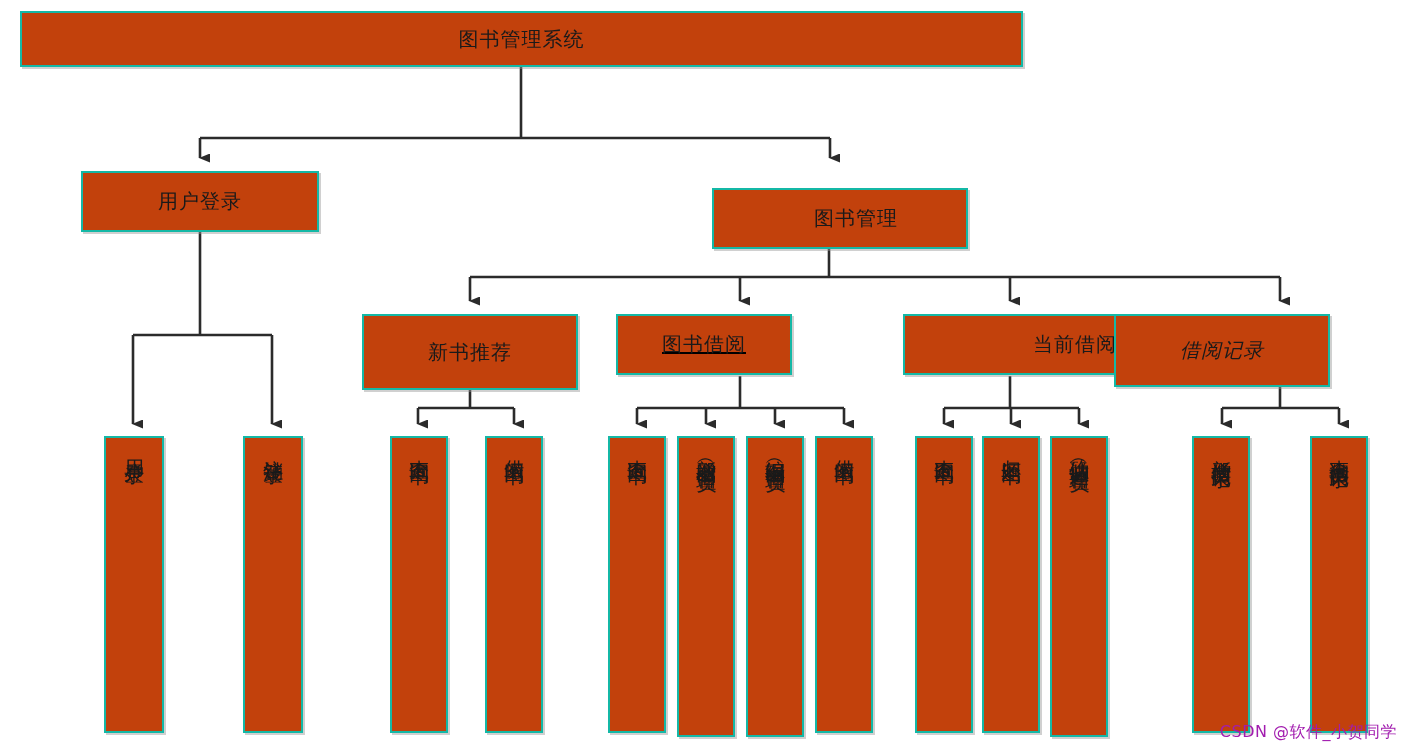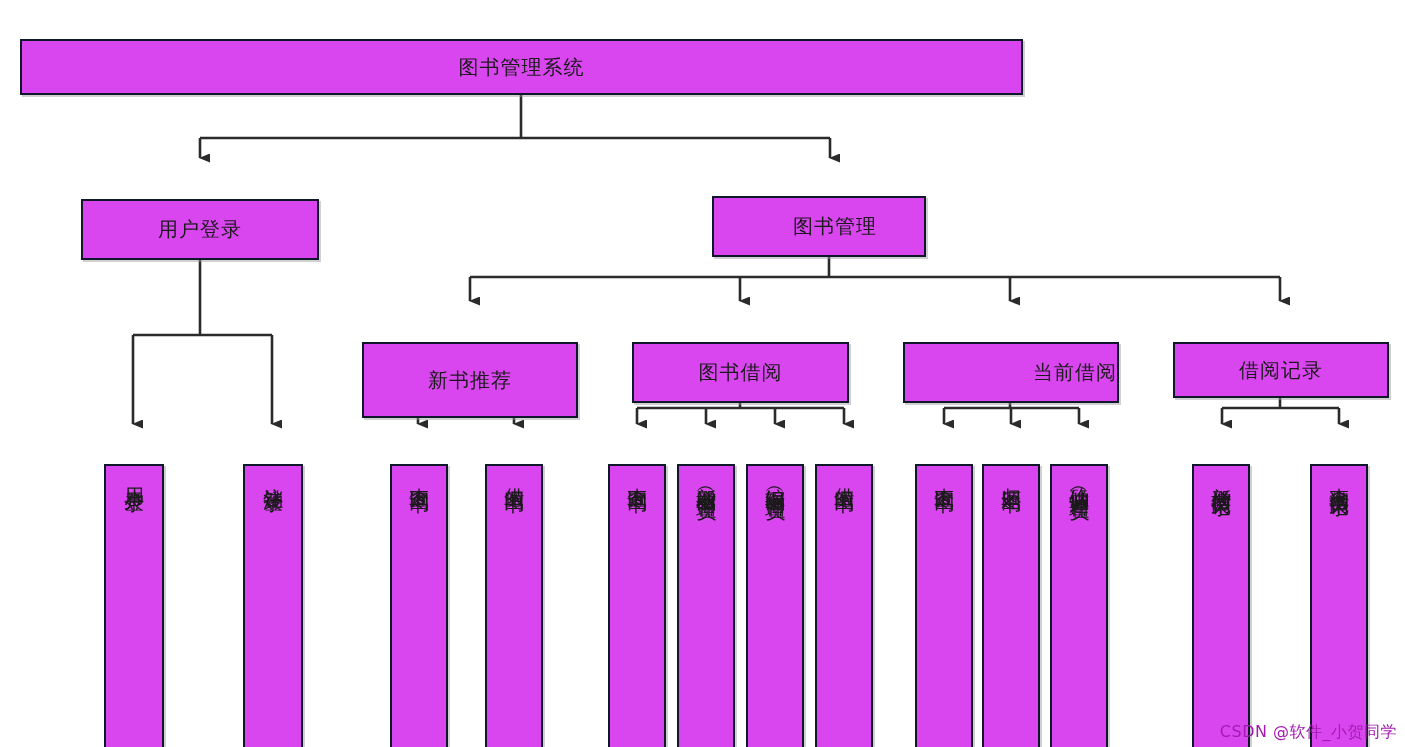--- a/index.html
+++ b/index.html
@@ -7,27 +7,26 @@
     width:1405px;height:747px;
     background:#ffffff;
     font-family:"DejaVu Sans","Liberation Sans",sans-serif;
     position:relative;
     overflow:hidden;
   }
   #diagram{position:absolute;left:0;top:0;width:1405px;height:747px;}
   .node{
     position:absolute;
     box-sizing:border-box;
-    border:2px solid #0f172a;
-    background:#d946ef;
+    border:2px solid #14b8a6;
+    background:#c2410c;
     display:flex;
     align-items:center;
     justify-content:center;
     box-shadow:2px 2px 0 rgba(150,150,150,0.45);
-    margin-top:28px;
   }
   .node .label{
     color:#1a1a1a;
     font-size:20px;
     line-height:1.15;
     letter-spacing:1px;
     white-space:nowrap;
     text-align:center;
   }
   .node.leaf{
@@ -107,34 +106,34 @@
   </g>
 </svg>
 
 <div class="node" style="left:20px;top:11px;width:1003px;height:56px;">
   <span class="label">图书管理系统</span>
 </div>
 
 <div class="node" style="left:81px;top:171px;width:238px;height:61px;">
   <span class="label">用户登录</span>
 </div>
-<div class="node" style="left:712px;top:168px;width:214px;height:61px;padding-left:32px;">
+<div class="node" style="left:712px;top:188px;width:256px;height:61px;padding-left:32px;">
   <span class="label">图书管理</span>
 </div>
 
 <div class="node" style="left:362px;top:314px;width:216px;height:76px;">
   <span class="label">新书推荐</span>
 </div>
-<div class="node" style="left:632px;top:314px;width:217px;height:61px;">
+<div class="node" style="left:616px;top:314px;width:176px;height:61px;text-decoration:underline;">
   <span class="label">图书借阅</span>
 </div>
 <div class="node" style="left:903px;top:314px;width:216px;height:61px;justify-content:flex-end;">
   <span class="label">当前借阅</span>
 </div>
-<div class="node" style="left:1173px;top:314px;width:216px;height:56px;">
+<div class="node" style="left:1114px;top:314px;width:216px;height:73px;font-style:italic;">
   <span class="label">借阅记录</span>
 </div>
 
 <div class="node leaf" style="left:104px;top:436px;width:60px;height:297px;">
   <span class="label">用户登录</span>
 </div>
 <div class="node leaf" style="left:243px;top:436px;width:60px;height:297px;">
   <span class="label">注销登录</span>
 </div>
 

